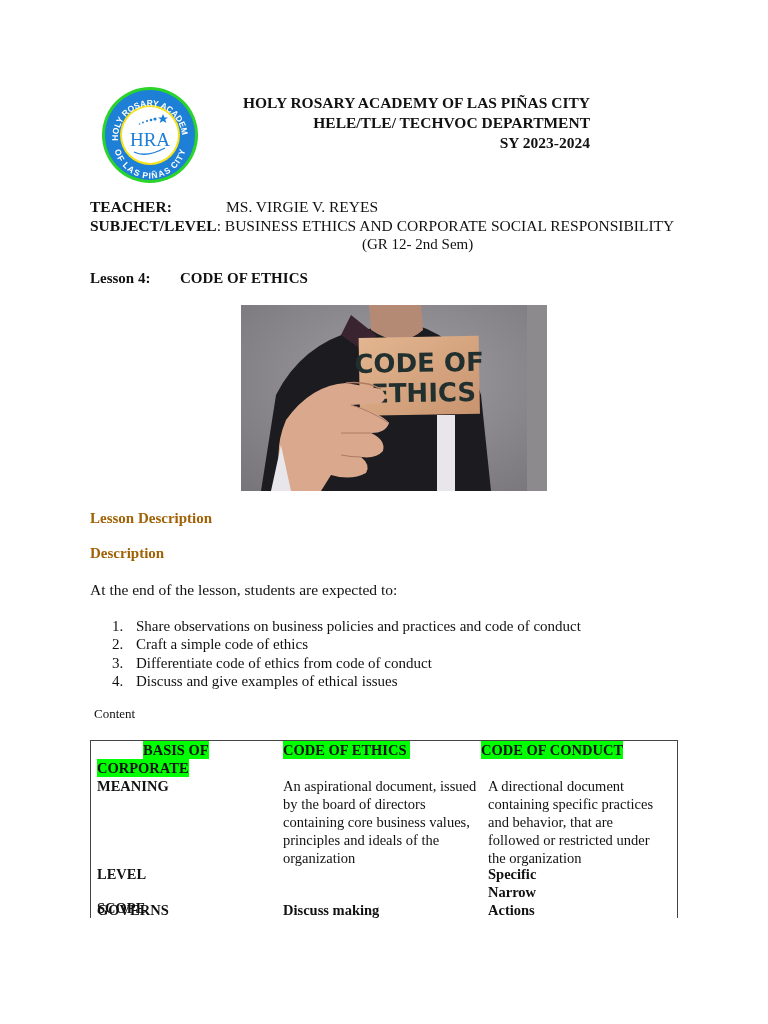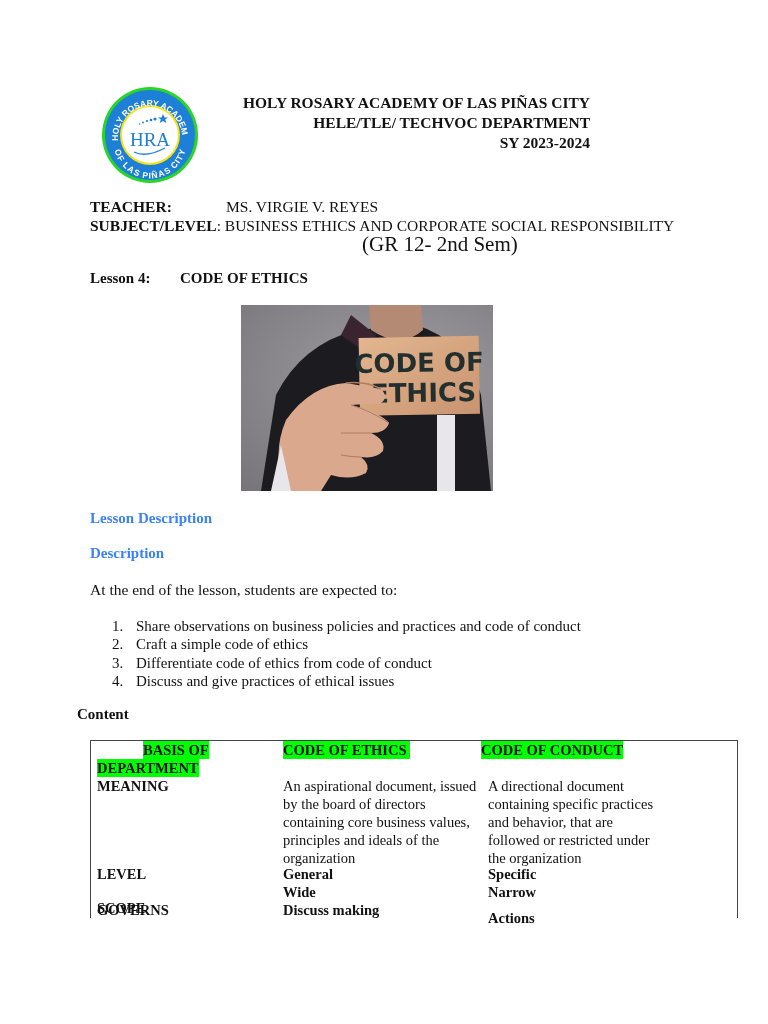--- a/index.html
+++ b/index.html
@@ -35,68 +35,68 @@
       font-size: 15.5px;
       line-height: 19px;
       white-space: nowrap;
     }
     .info-row b { font-weight: bold; }
     .teacher-row { top: 197px; }
     .teacher-row .val { position: absolute; left: 136px; }
     .subject-row { top: 216px; }
     .grade-row {
       left: 362px; top: 235px;
-      font-size: 21px; line-height: 19px;
+      font-size: 15px; line-height: 19px;
     }
     .lesson-row {
       left: 90px; top: 269px;
       font-size: 15px; line-height: 19px; font-weight: bold;
     }
     .lesson-row .lesson-title { position: absolute; left: 90px; white-space: nowrap; }
 
     
     .photo {
-      left: 241px; top: 305px; width: 252px; height: 186px;
+      left: 241px; top: 305px; width: 306px; height: 186px;
       background: #8c8a8d;
       overflow: hidden;
     }
 
     
     .section-heading {
       left: 90px;
       font-size: 15px;
       font-weight: bold;
-      color: #3b82f6;
+      color: #a16207;
     }
     .h-desc { top: 510px; }
     .h-obj { top: 545px; }
 
     .intro {
       left: 90px; top: 581px;
       font-size: 15.5px;
     }
 
     .objectives {
       left: 112px; top: 617px;
       font-size: 15px;
       line-height: 18.3px;
       margin: 0; padding: 0;
       list-style: none;
     }
     .objectives li { position: relative; padding-left: 24px; white-space: nowrap; }
     .objectives li .num { position: absolute; left: 0; }
 
     .content-heading {
-      left: 77px; top: 706px;
-      font-size: 15px; font-weight: bold;
+      left: 94px; top: 706px;
+      font-size: 13px; font-weight: normal;
     }
 
     
     .comp-table {
-      left: 90px; top: 740px; width: 648px; height: 178px;
+      left: 90px; top: 740px; width: 588px; height: 178px;
       border-left: 1.3px solid #444;
       border-right: 1.3px solid #444;
       border-top: 1.3px solid #444;
       box-sizing: border-box;
       font-size: 14.5px;
       line-height: 18px;
     }
     .cell { position: absolute; }
     .hl {
       background: #00ff00;
@@ -200,39 +200,37 @@
 
 <div class="abs section-heading h-desc">Lesson Description</div>
 <div class="abs section-heading h-obj">Description</div>
 
 <div class="abs intro">At the end of the lesson, students are expected to:</div>
 
 <ol class="abs objectives">
   <li><span class="num">1.</span><span>Share observations on business policies and practices and code of conduct</span></li>
   <li><span class="num">2.</span><span>Craft a simple code of ethics</span></li>
   <li><span class="num">3.</span><span>Differentiate code of ethics from code of conduct</span></li>
-  <li><span class="num">4.</span><span>Discuss and give practices of ethical issues</span></li>
+  <li><span class="num">4.</span><span>Discuss and give examples of ethical issues</span></li>
 </ol>
 
 <div class="abs content-heading">Content</div>
 
 <div class="abs comp-table">
   <span class="cell hl th1a">BASIS OF</span>
-  <span class="cell hl th1b">DEPARTMENT</span>
+  <span class="cell hl th1b">CORPORATE</span>
   <span class="cell hl th2" style="white-space:pre">CODE OF ETHICS </span>
   <span class="cell hl th3">CODE OF CONDUCT</span>
 
   <div class="cell rowlabel" style="top:36px">MEANING</div>
   <div class="cell col2" style="top:36px">An aspirational document, issued by the board of directors containing core business values, principles and ideals of the organization</div>
   <div class="cell col3" style="top:36px">A directional document containing specific practices and behavior, that are followed or restricted under the organization</div>
 
   <div class="cell rowlabel" style="top:124px">LEVEL</div>
-  <div class="cell col2 bold" style="top:124px">General</div>
   <div class="cell col3 bold" style="top:124px">Specific</div>
 
   <div class="cell rowlabel" style="top:158px">SCOPE</div>
-  <div class="cell col2 bold" style="top:142px">Wide</div>
   <div class="cell col3 bold" style="top:142px">Narrow</div>
 
   <div class="cell rowlabel" style="top:160px">GOVERNS</div>
   <div class="cell col2 bold" style="top:160px">Discuss making</div>
-  <div class="cell col3 bold" style="top:168px">Actions</div>
+  <div class="cell col3 bold" style="top:160px">Actions</div>
 </div>
 
 </body></html>

